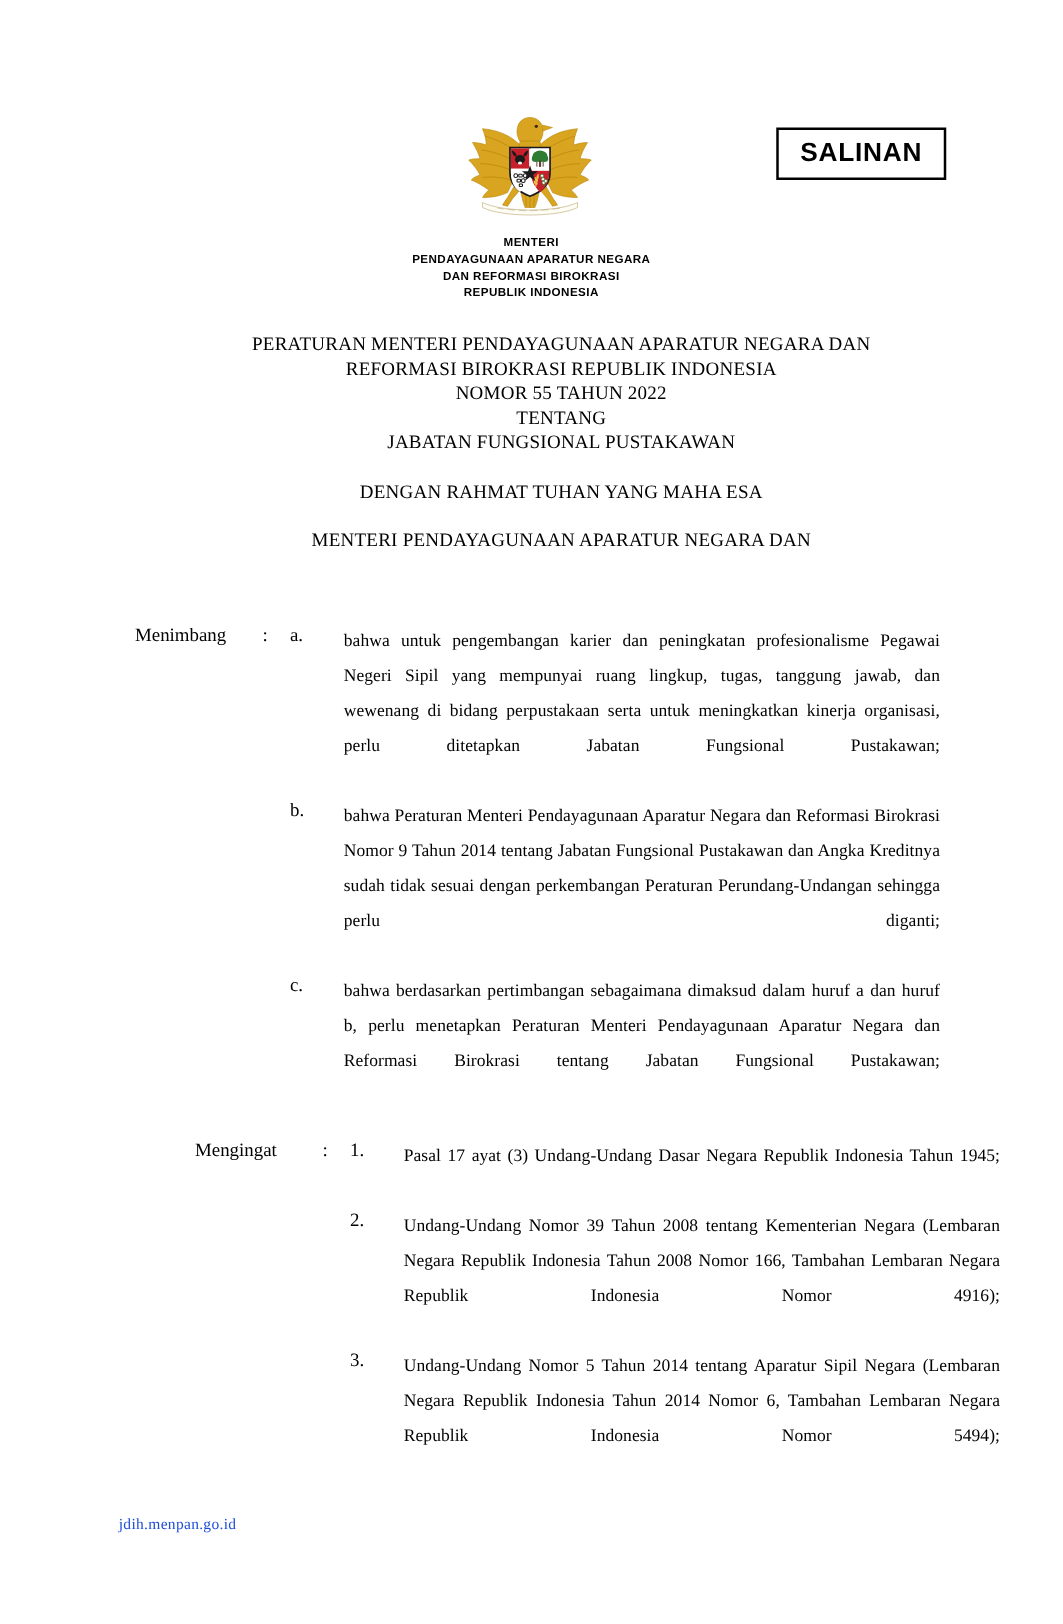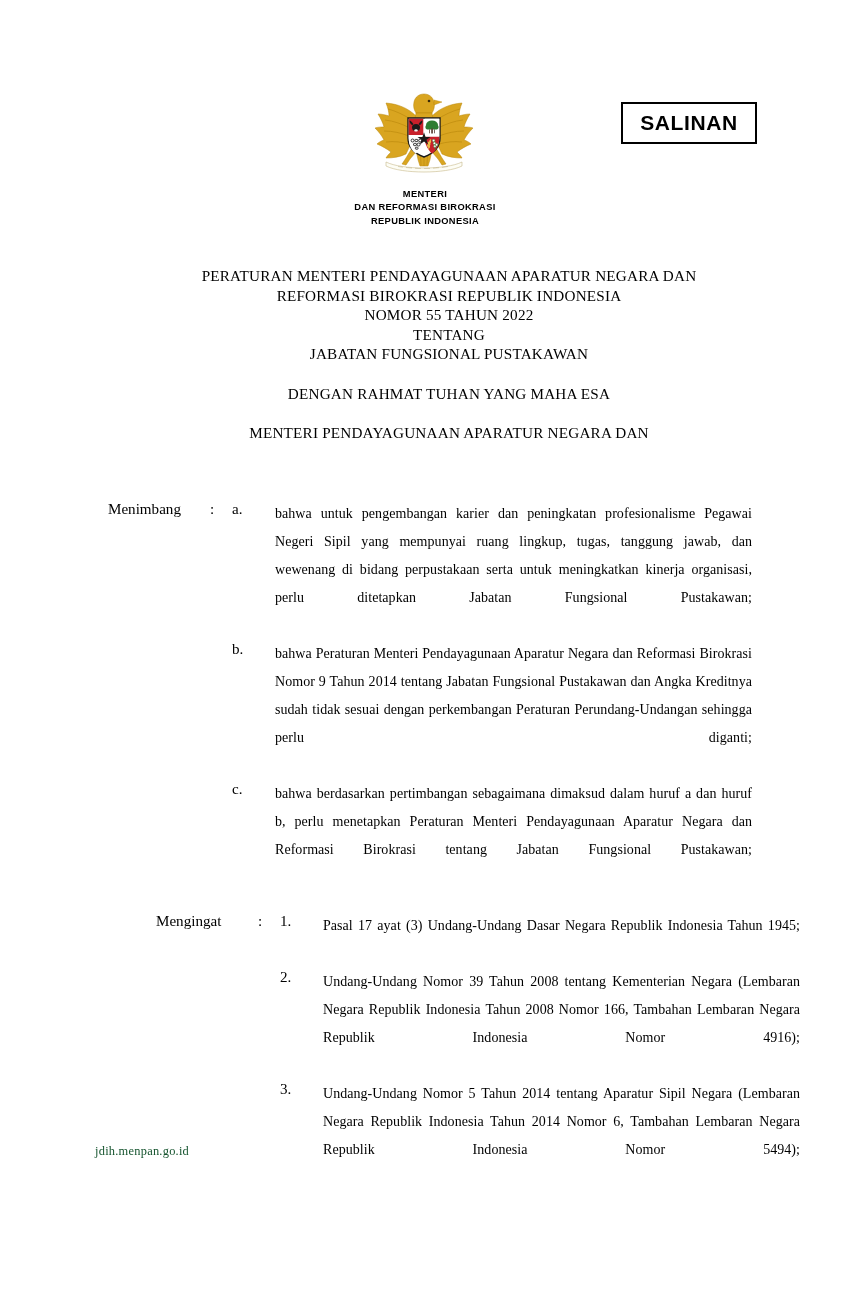--- a/index.html
+++ b/index.html
@@ -142,23 +142,23 @@
   .clause-text::after {
     content: "";
     display: inline-block;
     width: 100%;
   }
 
   
   .footer-url {
     position: absolute;
     left: 95px;
-    top: 1144px;
+    top: 1212px;
     font-size: 12.4px;
-    color: #14532d;
+    color: #1d4ed8;
     letter-spacing: 0.25px;
     white-space: nowrap;
   }
 </style>
 </head>
 <body>
 
 <div class="page">
 
   <div class="header-zone">
@@ -275,20 +275,21 @@
                  L49.5 53.8 L45.5 50.9 L50.45 50.9 Z" fill="#1a1a1a"></path>
       </svg>
     </div>
 
     <div class="salinan-box">
       <span>SALINAN</span>
     </div>
 
     <div class="ministry-block">
       <div>MENTERI</div>
+      <div>PENDAYAGUNAAN APARATUR NEGARA</div>
       <div>DAN REFORMASI BIROKRASI</div>
       <div>REPUBLIK INDONESIA</div>
     </div>
   </div>
 
   <div class="title-block">
     <div class="line">PERATURAN MENTERI PENDAYAGUNAAN APARATUR NEGARA DAN</div>
     <div class="line">REFORMASI BIROKRASI REPUBLIK INDONESIA</div>
     <div class="line">NOMOR 55 TAHUN 2022</div>
     <div class="line">TENTANG</div>

